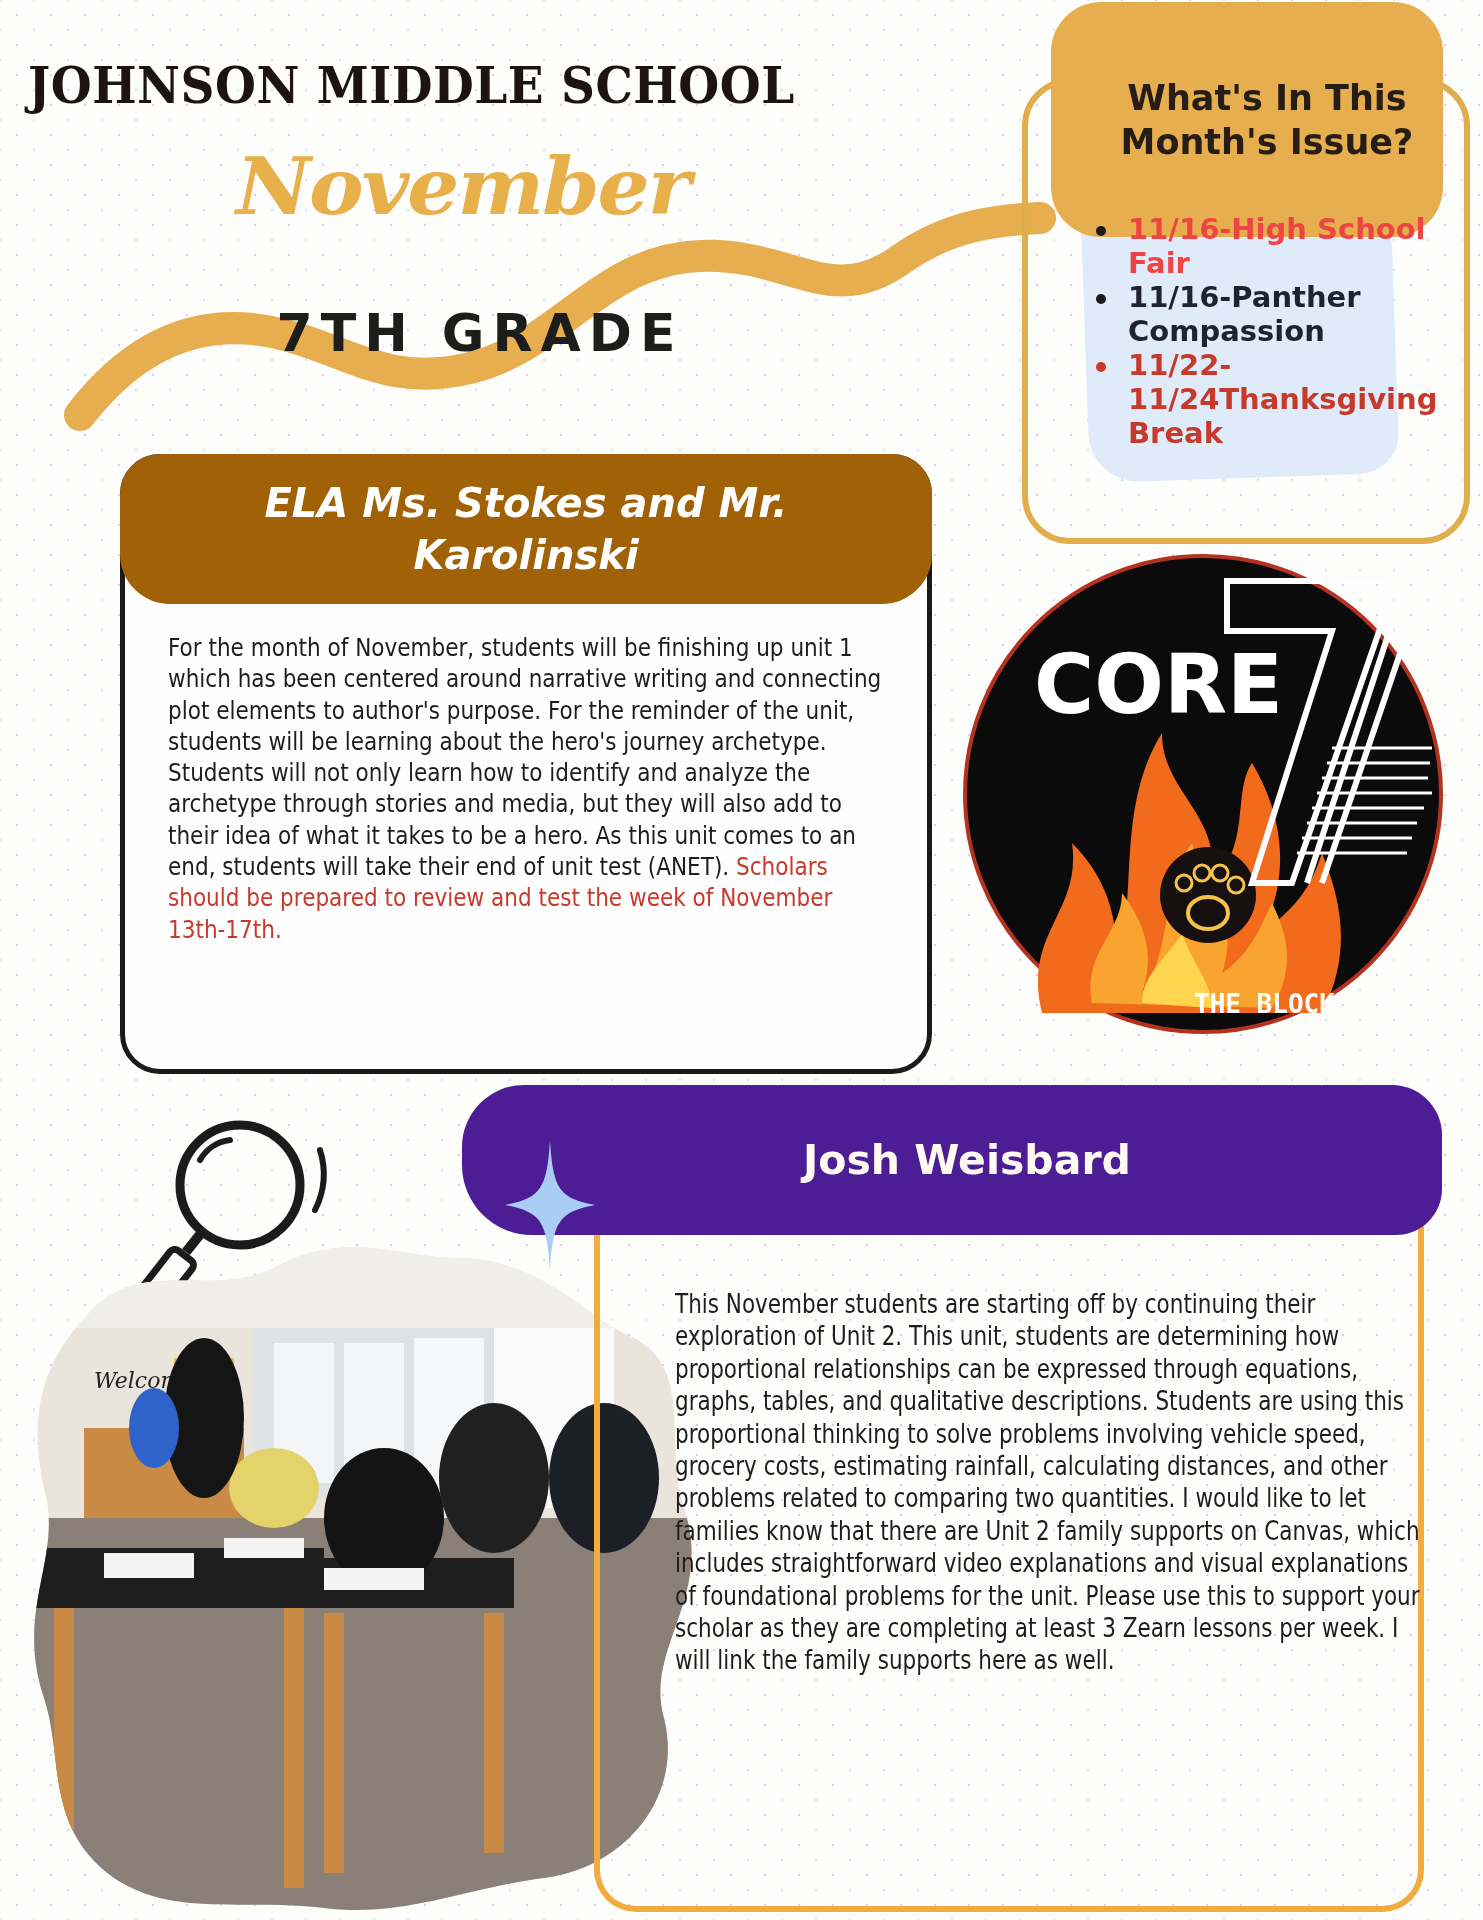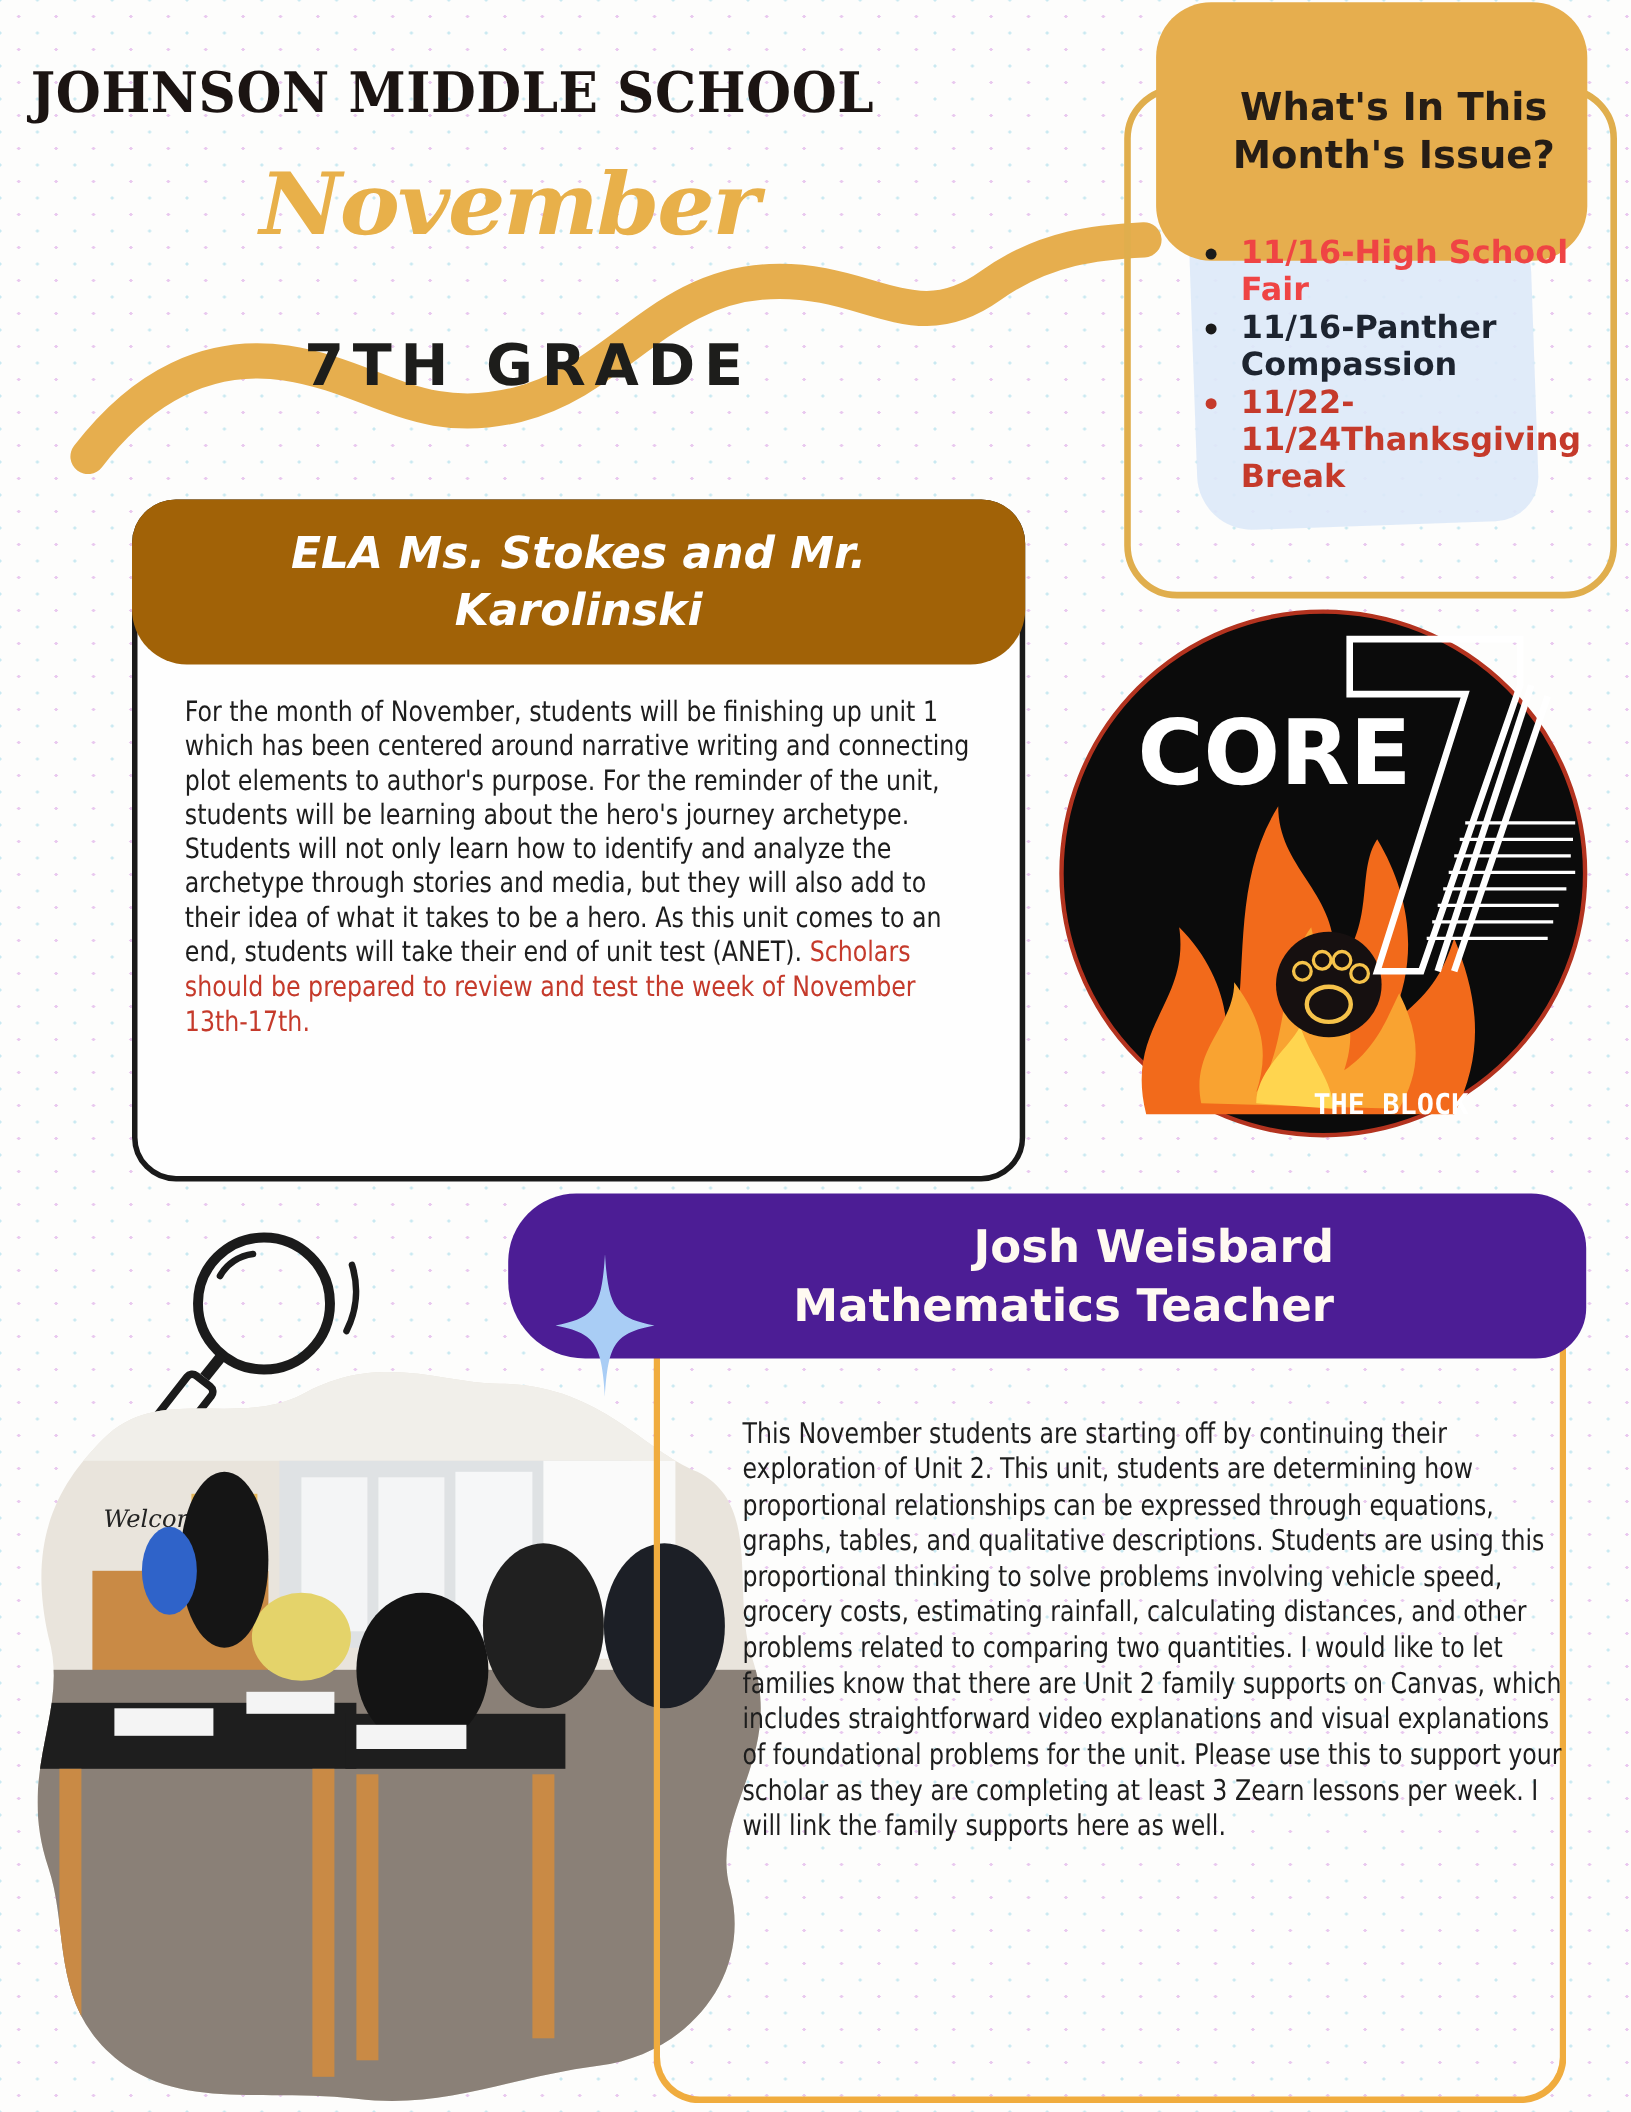--- a/index.html
+++ b/index.html
@@ -246,19 +246,18 @@
     <rect x="80" y="335" width="90" height="25" fill="#f4f4f4"></rect>
     <rect x="200" y="320" width="80" height="20" fill="#f4f4f4"></rect>
     <rect x="300" y="350" width="100" height="22" fill="#f4f4f4"></rect>
   </g>
 </svg>
 
 <div class="abs math-frame"></div>
 <div class="abs math-header">
   <div class="math-header-text">
     <div>Josh Weisbard</div>
-    <div>Mathematics Teacher</div>
   </div>
 </div>
 <svg class="abs sparkle" width="90" height="130" viewBox="0 0 90 130">
   <path d="M45 0 C 48 50, 55 58, 90 65 C 55 72, 48 80, 45 130 C 42 80, 35 72, 0 65 C 35 58, 42 50, 45 0 Z" fill="#a9cdf5"></path>
 </svg>
 <p class="abs math-body">This November students are starting off by continuing their exploration of Unit 2. This unit, students are determining how proportional relationships can be expressed through equations, graphs, tables, and qualitative descriptions. Students are using this proportional thinking to solve problems involving vehicle speed, grocery costs, estimating rainfall, calculating distances, and other problems related to comparing two quantities. I would like to let families know that there are Unit 2 family supports on Canvas, which includes straightforward video explanations and visual explanations of foundational problems for the unit. Please use this to support your scholar as they are completing at least 3 Zearn lessons per week. I will link the family supports here as well.</p>
 
 </body></html>

